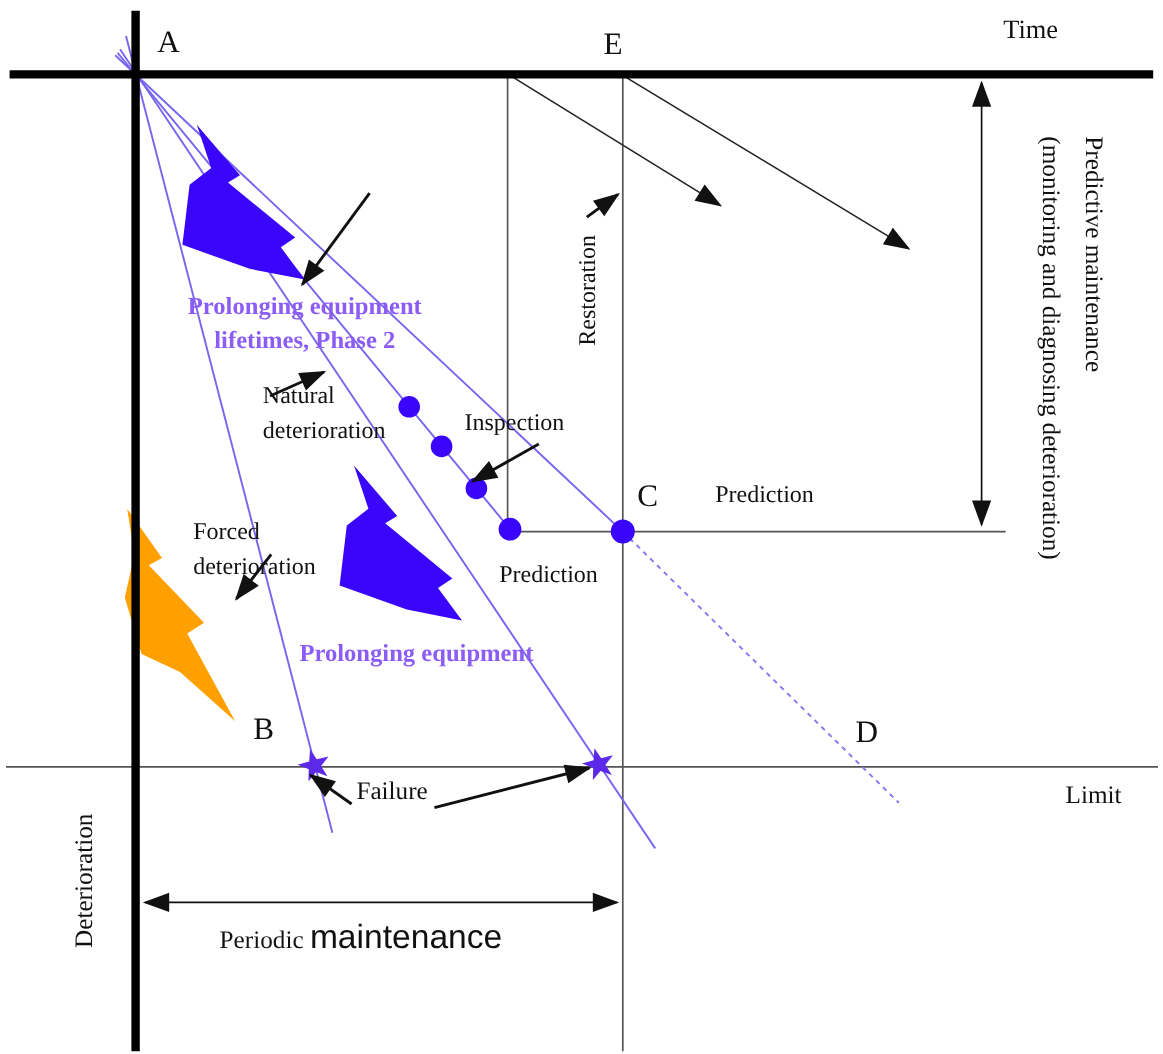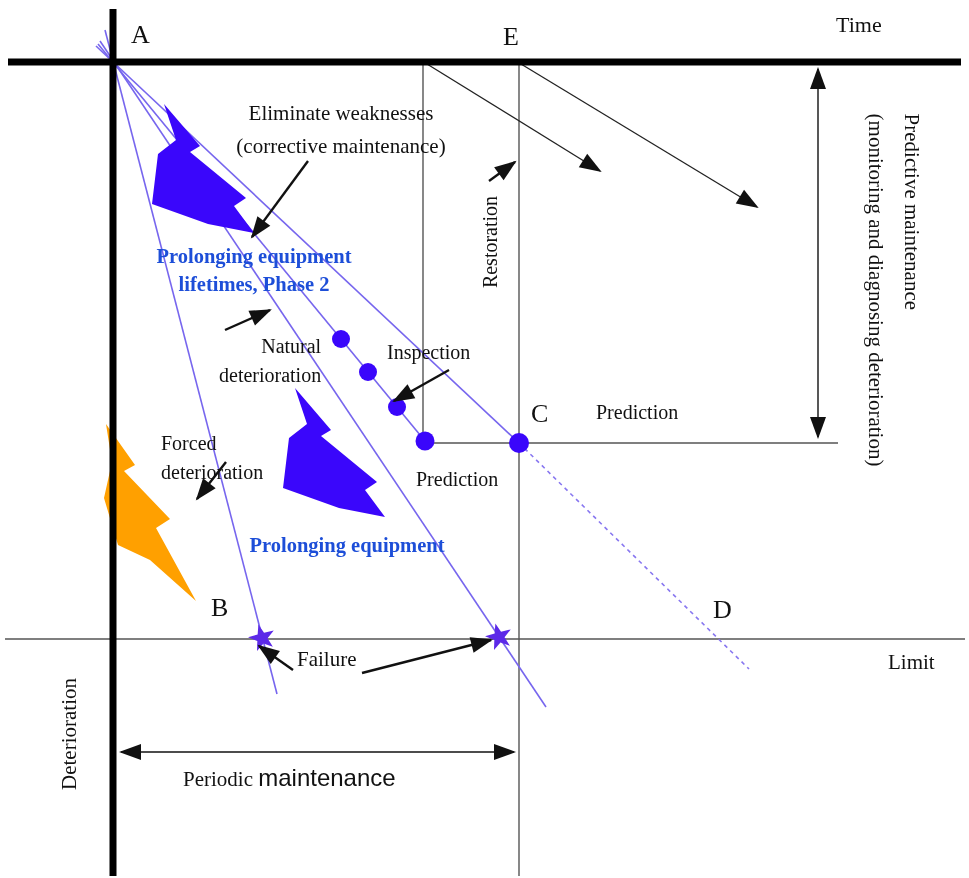--- a/index.html
+++ b/index.html
@@ -8,25 +8,25 @@
     font-family:"Liberation Serif", serif;color:#111;
   }
   .stage svg{position:absolute;left:0;top:0;}
   .lbl{position:absolute;white-space:nowrap;line-height:1.2;z-index:5;}
   .pt{font-size:26px;}
   .med{font-size:20px;}
   .md21{font-size:21px;}
   .time{font-size:22px;}
   .two{line-height:1.45;}
   .ctr{text-align:center;}
-  .bluebold{color:#1d4ed8;font-weight:bold;font-size:20.5px;line-height:1.35;text-align:center;}
+  .bluebold{color:#8b5cf6;font-weight:bold;font-size:20.5px;line-height:1.35;text-align:center;}
   .rot-ccw{transform:translate(-50%,-50%) rotate(-90deg);}
   .rot-cw{transform:translate(-50%,-50%) rotate(90deg);}
   .predictive{line-height:36px;font-size:21px;text-align:left;}
-  .periodic-big{font-family:"Liberation Sans", sans-serif;font-size:24px;}
+  .periodic-big{font-family:"Liberation Sans", sans-serif;font-size:28px;}
 </style>
 </head>
 <body>
 
 <div class="stage">
 
   <svg width="969" height="878" viewBox="0 0 969 878">
     <defs>
       <marker id="mEnd" markerUnits="userSpaceOnUse" markerWidth="26" markerHeight="20" refX="21" refY="9" orient="auto">
         <path d="M1,1 L23,9 L1,17 z" fill="#111"></path>
@@ -81,31 +81,27 @@
   <div class="lbl pt" style="left:131px;top:19px;">A</div>
   <div class="lbl pt" style="left:503px;top:21px;">E</div>
   <div class="lbl pt" style="left:211px;top:592px;">B</div>
   <div class="lbl pt" style="left:531px;top:398px;">C</div>
   <div class="lbl pt" style="left:713px;top:594px;">D</div>
 
   <div class="lbl time" style="left:836px;top:12px;">Time</div>
   <div class="lbl md21" style="left:888px;top:650px;">Limit</div>
   <div class="lbl md21 rot-ccw" style="left:70px;top:734px;">Deterioration</div>
 
-  <div class="lbl md21 ctr" style="left:231px;top:97px;width:220px;line-height:1.55;">
-    <div>Eliminate weaknesses</div>
-    <div>(corrective maintenance)</div>
-  </div>
 
   <div class="lbl bluebold" style="left:154px;top:243px;width:200px;">
     <div>Prolonging equipment</div>
     <div>lifetimes, Phase 2</div>
   </div>
 
-  <div class="lbl med two" style="left:219px;top:332px;text-align:right;">
+  <div class="lbl med two" style="left:219px;top:316px;">
     <div>Natural</div>
     <div>deterioration</div>
   </div>
 
   <div class="lbl med" style="left:387px;top:340px;">Inspection</div>
 
   <div class="lbl med rot-ccw" style="left:490px;top:242px;">Restoration</div>
 
   <div class="lbl med two" style="left:161px;top:429px;">
     <div>Forced</div>

